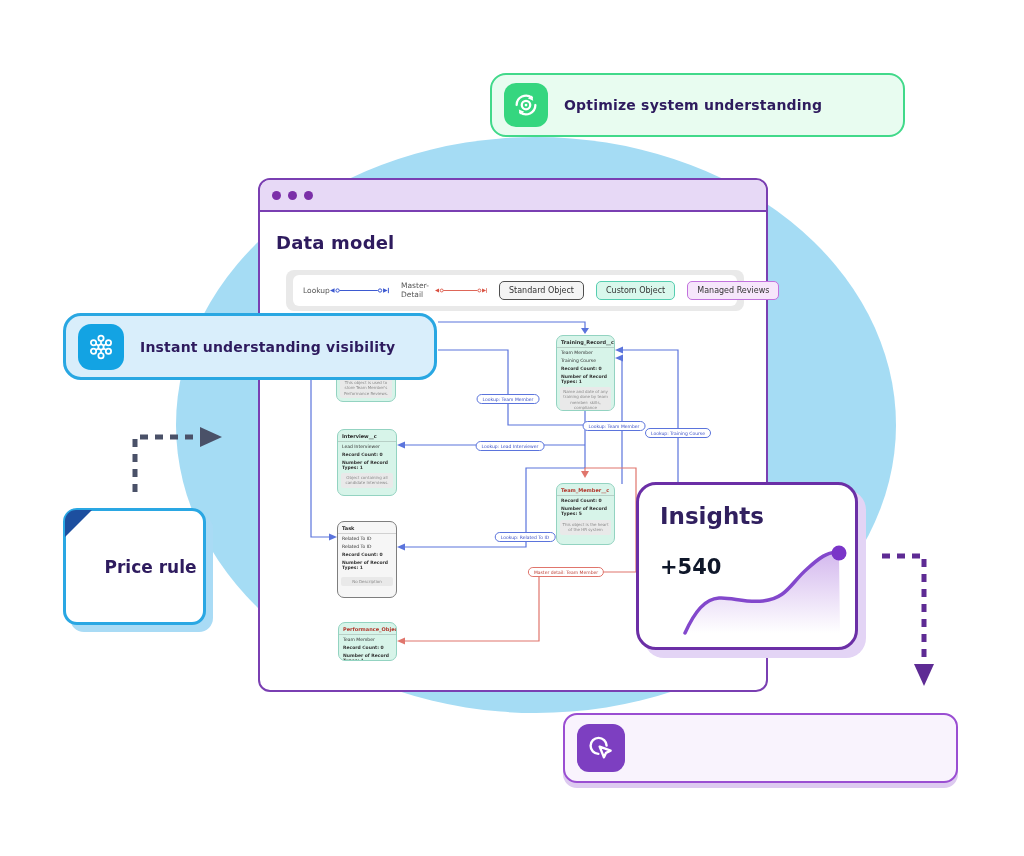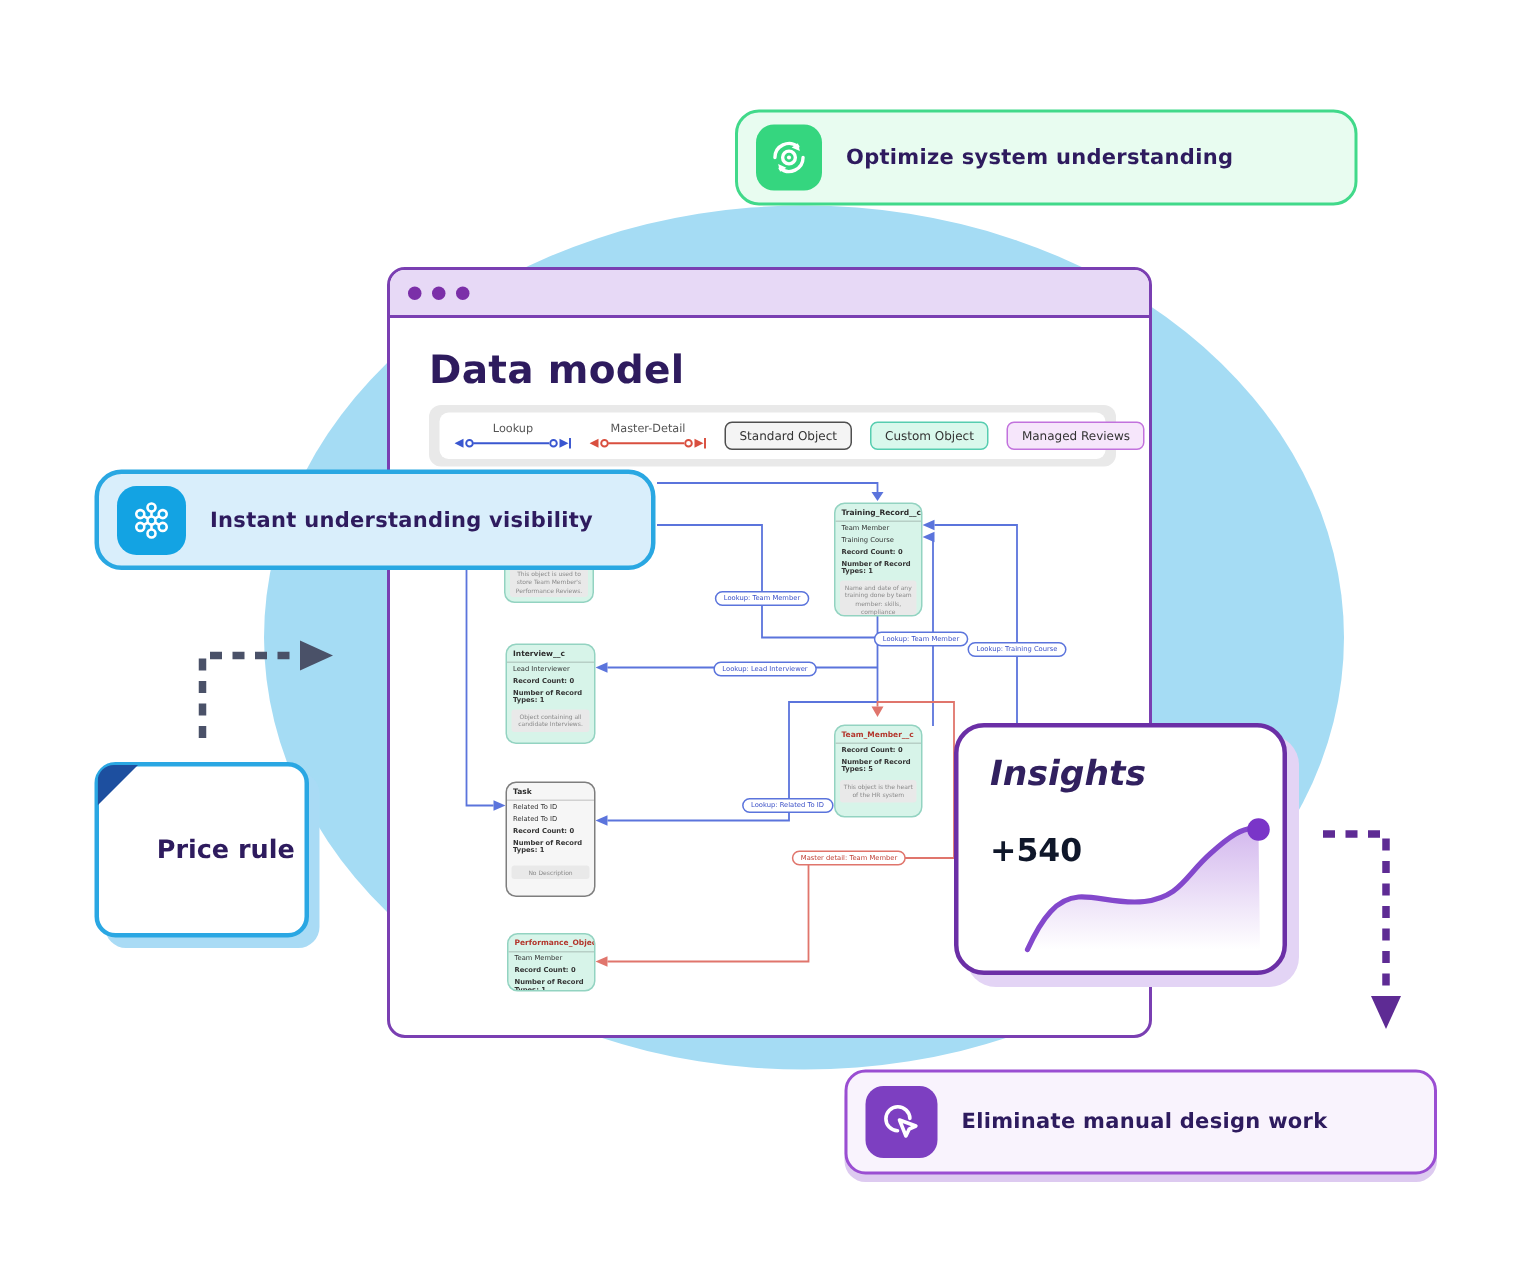--- a/index.html
+++ b/index.html
@@ -9,29 +9,29 @@
   
   .bg-circle { position:absolute; left:176px; top:137px; width:720px; height:576px;
     background:#a5dcf4; border-radius:50%; }
 
   
   .window { position:absolute; left:258px; top:178px; width:510px; height:514px;
     background:#ffffff; border:2px solid #7a3fb2; border-radius:12px; z-index:2; }
   .titlebar { height:32px; background:#e7d9f6; border-bottom:2px solid #7a3fb2;
     border-radius:10px 10px 0 0; display:flex; align-items:center; padding-left:12px; gap:7px; }
   .dot { width:9px; height:9px; border-radius:50%; background:#7b2fa8; }
-  .win-heading { position:absolute; left:26px; top:52px; font-size:26px; font-weight:bold;
+  .win-heading { position:absolute; left:16px; top:52px; font-size:18px; font-weight:bold;
     color:#2e1b5e; letter-spacing:.2px; }
 
   
   .legend { position:absolute; left:26px; top:90px; width:458px; height:41px;
     background:#e9e9e9; border-radius:8px; padding:5px 7px; }
   .legend-inner { background:#ffffff; border-radius:6px; height:31px; display:flex;
     align-items:center; padding:0 10px; gap:12px; }
-  .legend-line-item { display:flex; flex-direction:column; align-items:center; width:86px; }
+  .legend-line-item { display:flex; flex-direction:row; align-items:center; width:86px; }
   .legend-line-item .lbl { font-size:7.5px; color:#555; margin-bottom:1px; }
   .chip { font-size:8px; color:#333; border-radius:5px; padding:4px 9px; white-space:nowrap;text-align:center; }
   .chip.standard { background:#f4f4f4; border:1.5px solid #4f4f4f; }
   .chip.custom { background:#d9f8ec; border:1.5px solid #56cdb0; }
   .chip.managed { background:#f6e6fb; border:1.5px solid #c272dd; }
 
   
   .entity { position:absolute; z-index:4; display:flex; flex-direction:column;
     border-radius:7px; overflow:hidden; font-size:4.5px; color:#333; }
   .entity.custom { background:#d7f4e9; border:1px solid #93d3c1; }
@@ -75,21 +75,21 @@
     box-shadow:7px 7px 0 #a9dbf5; display:flex; align-items:center; justify-content:center;padding-left:32px; }
   .price-fold { position:absolute; left:-1px; top:-1px; width:27px; height:27px;
     background:#1d4f9f; clip-path:polygon(0 0,100% 0,0 100%); border-top-left-radius:11px; }
   .price-label { font-size:17px; font-weight:bold; color:#2e1b5e; }
 
   
   .insights-card { position:absolute; left:636px; top:482px; width:222px; height:168px;
     background:#ffffff; border:3px solid #6b2fa6; border-radius:20px; z-index:6;
     box-shadow:8px 8px 0 #e3d4f5; overflow:hidden; }
   .insights-title { position:absolute; left:21px; top:18px; font-size:23px; font-weight:bold;
-    color:#31205f;font-style:italic; }
+    color:#31205f; }
   .insights-metric { position:absolute; left:21px; top:70px; font-size:21px; font-weight:bold;
     color:#0f172a; }
 </style>
 </head>
 <body>
 
 <div class="canvas">
 
   <div class="bg-circle"></div>
 
@@ -262,21 +262,20 @@
     <span class="badge-label">Instant understanding visibility</span>
   </div>
 
   <div class="badge purple">
     <span class="icon-sq">
       <svg width="32" height="32" viewBox="0 0 24 24" fill="none" stroke="#ffffff" stroke-width="1.8" stroke-linecap="round" stroke-linejoin="round">
         <path d="M16.2 10.2a6 6 0 1 0-6.2 6.2"></path>
         <path d="M11 11 l8.2 3 -3.4 1.6 -1.6 3.4 z" fill="#7d3fc1"></path>
       </svg>
     </span>
-    <span class="badge-label">Eliminate manual design work</span>
   </div>
 
   <div class="price-card">
     <span class="price-fold"></span>
     <span class="price-label">Price rule</span>
   </div>
 
   <div class="insights-card">
     <div class="insights-title">Insights</div>
     <div class="insights-metric">+540</div>

